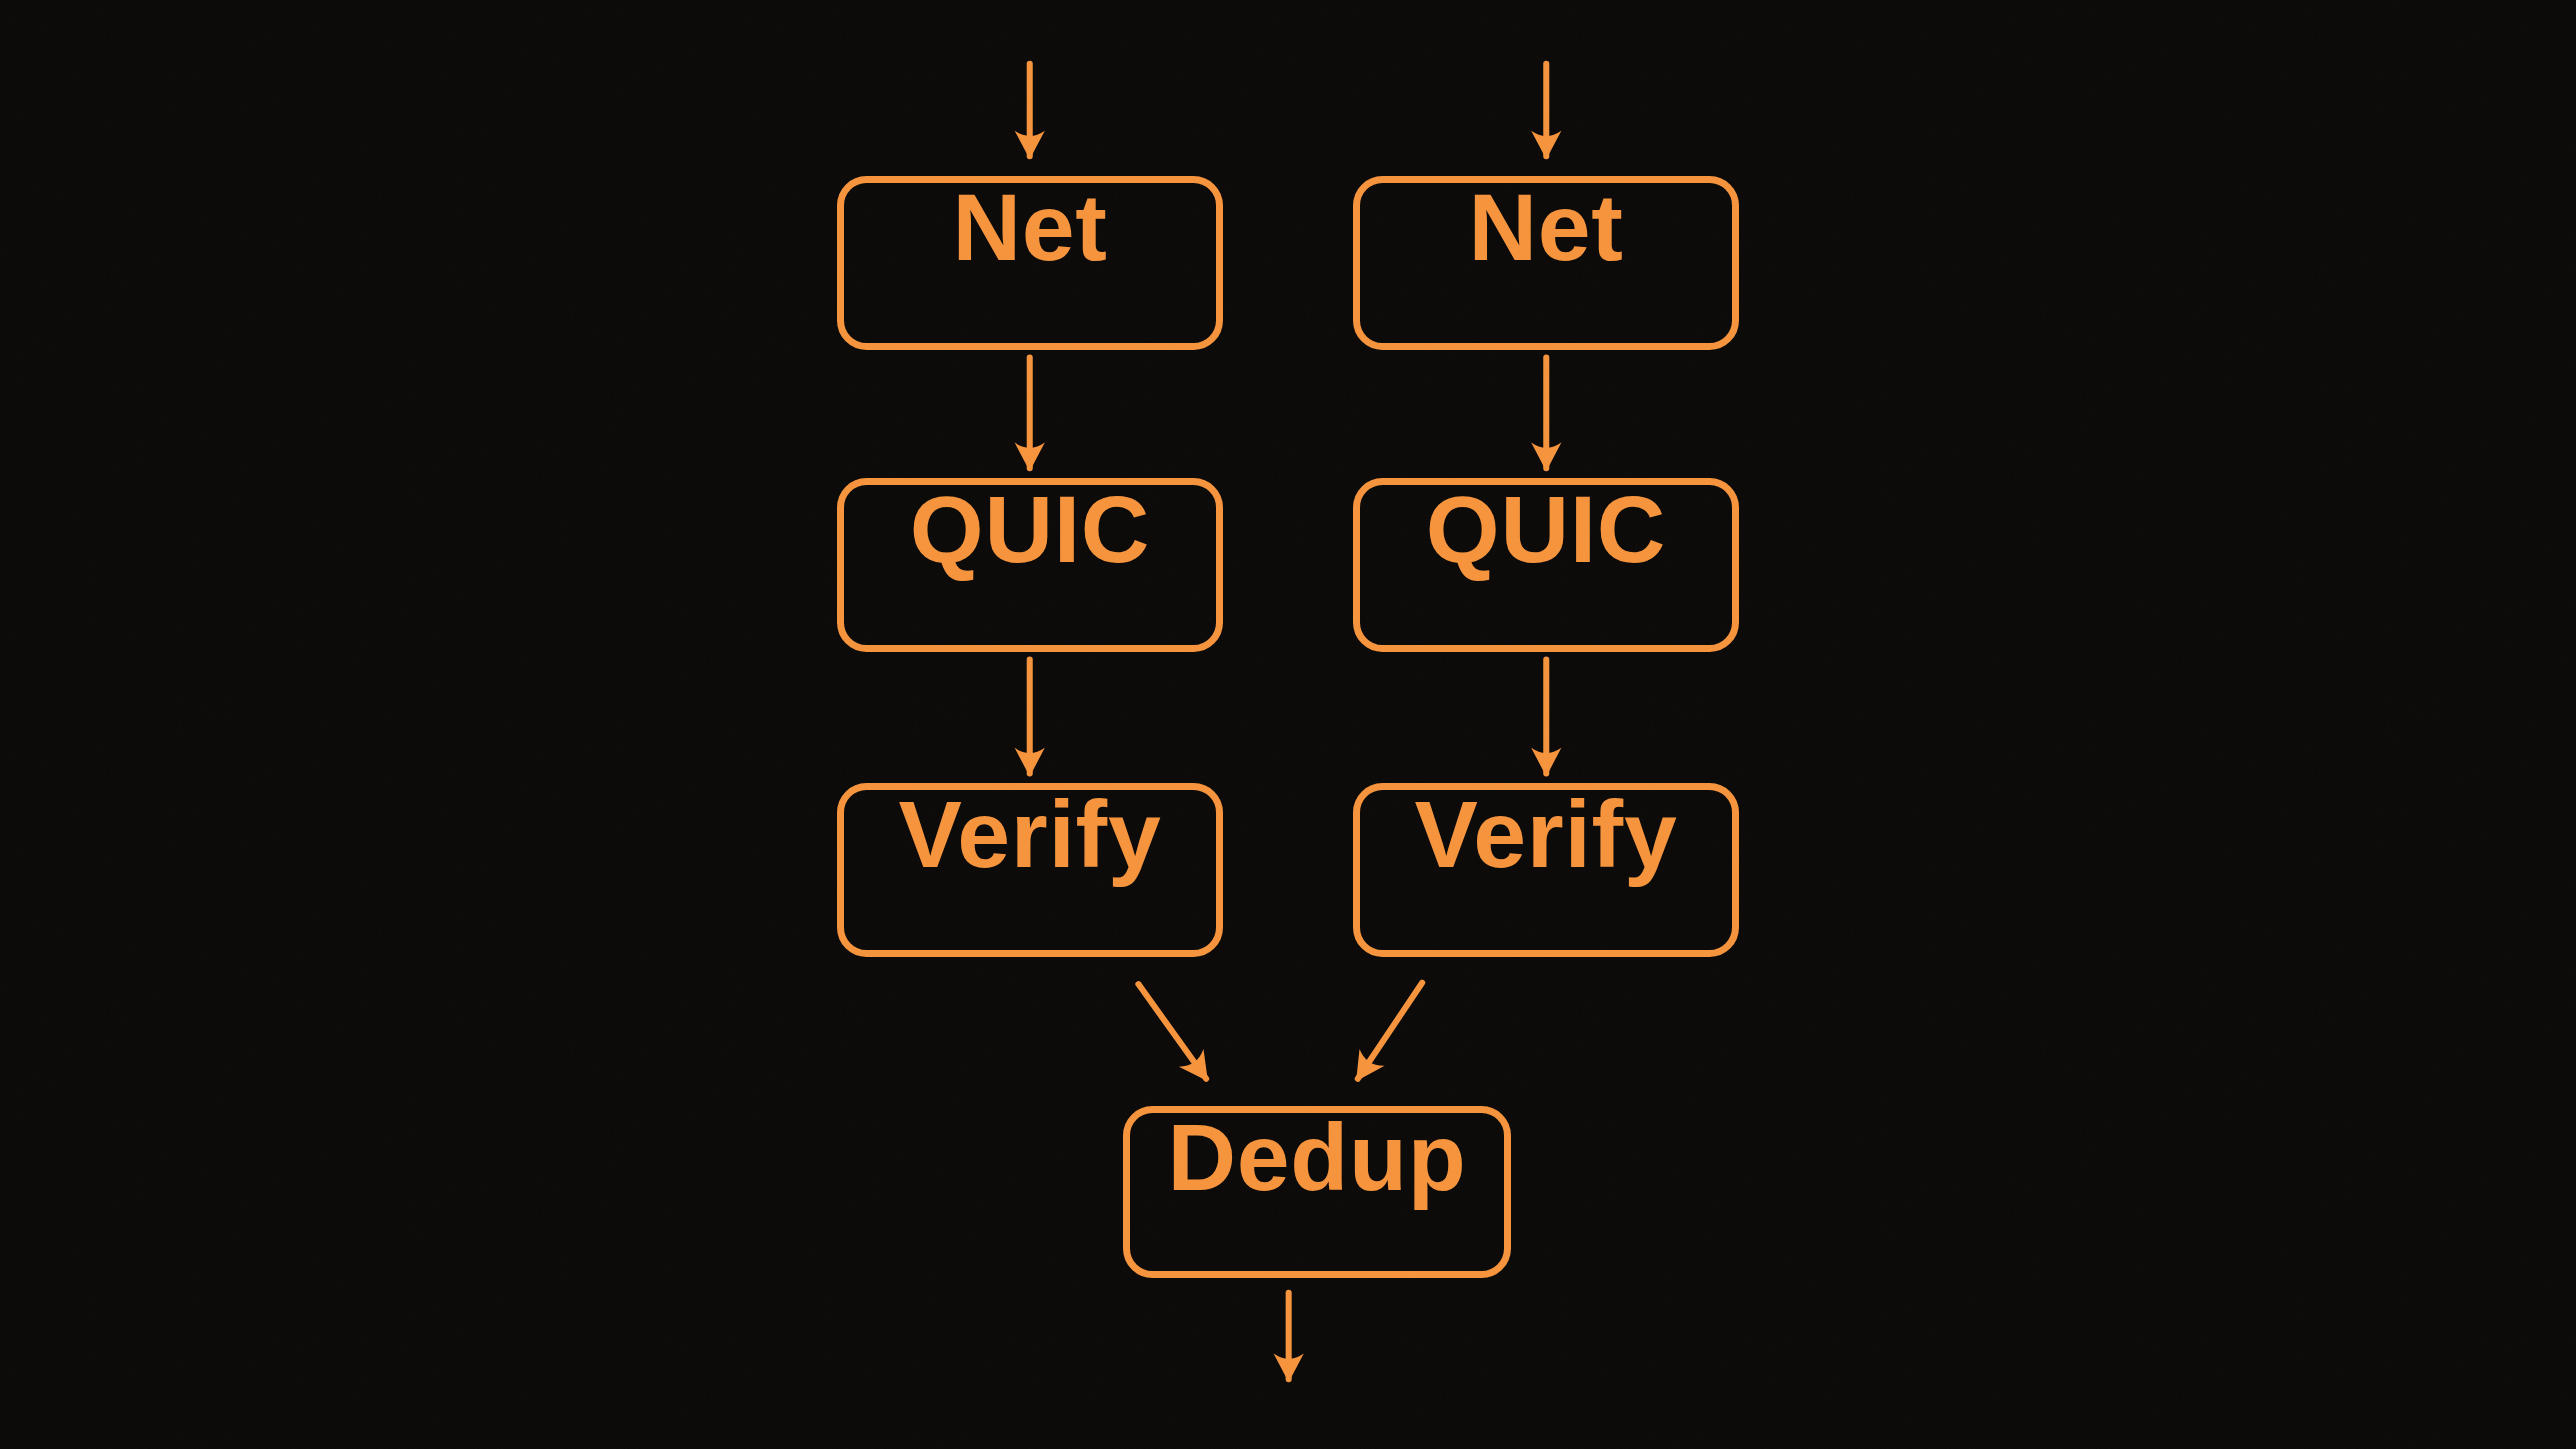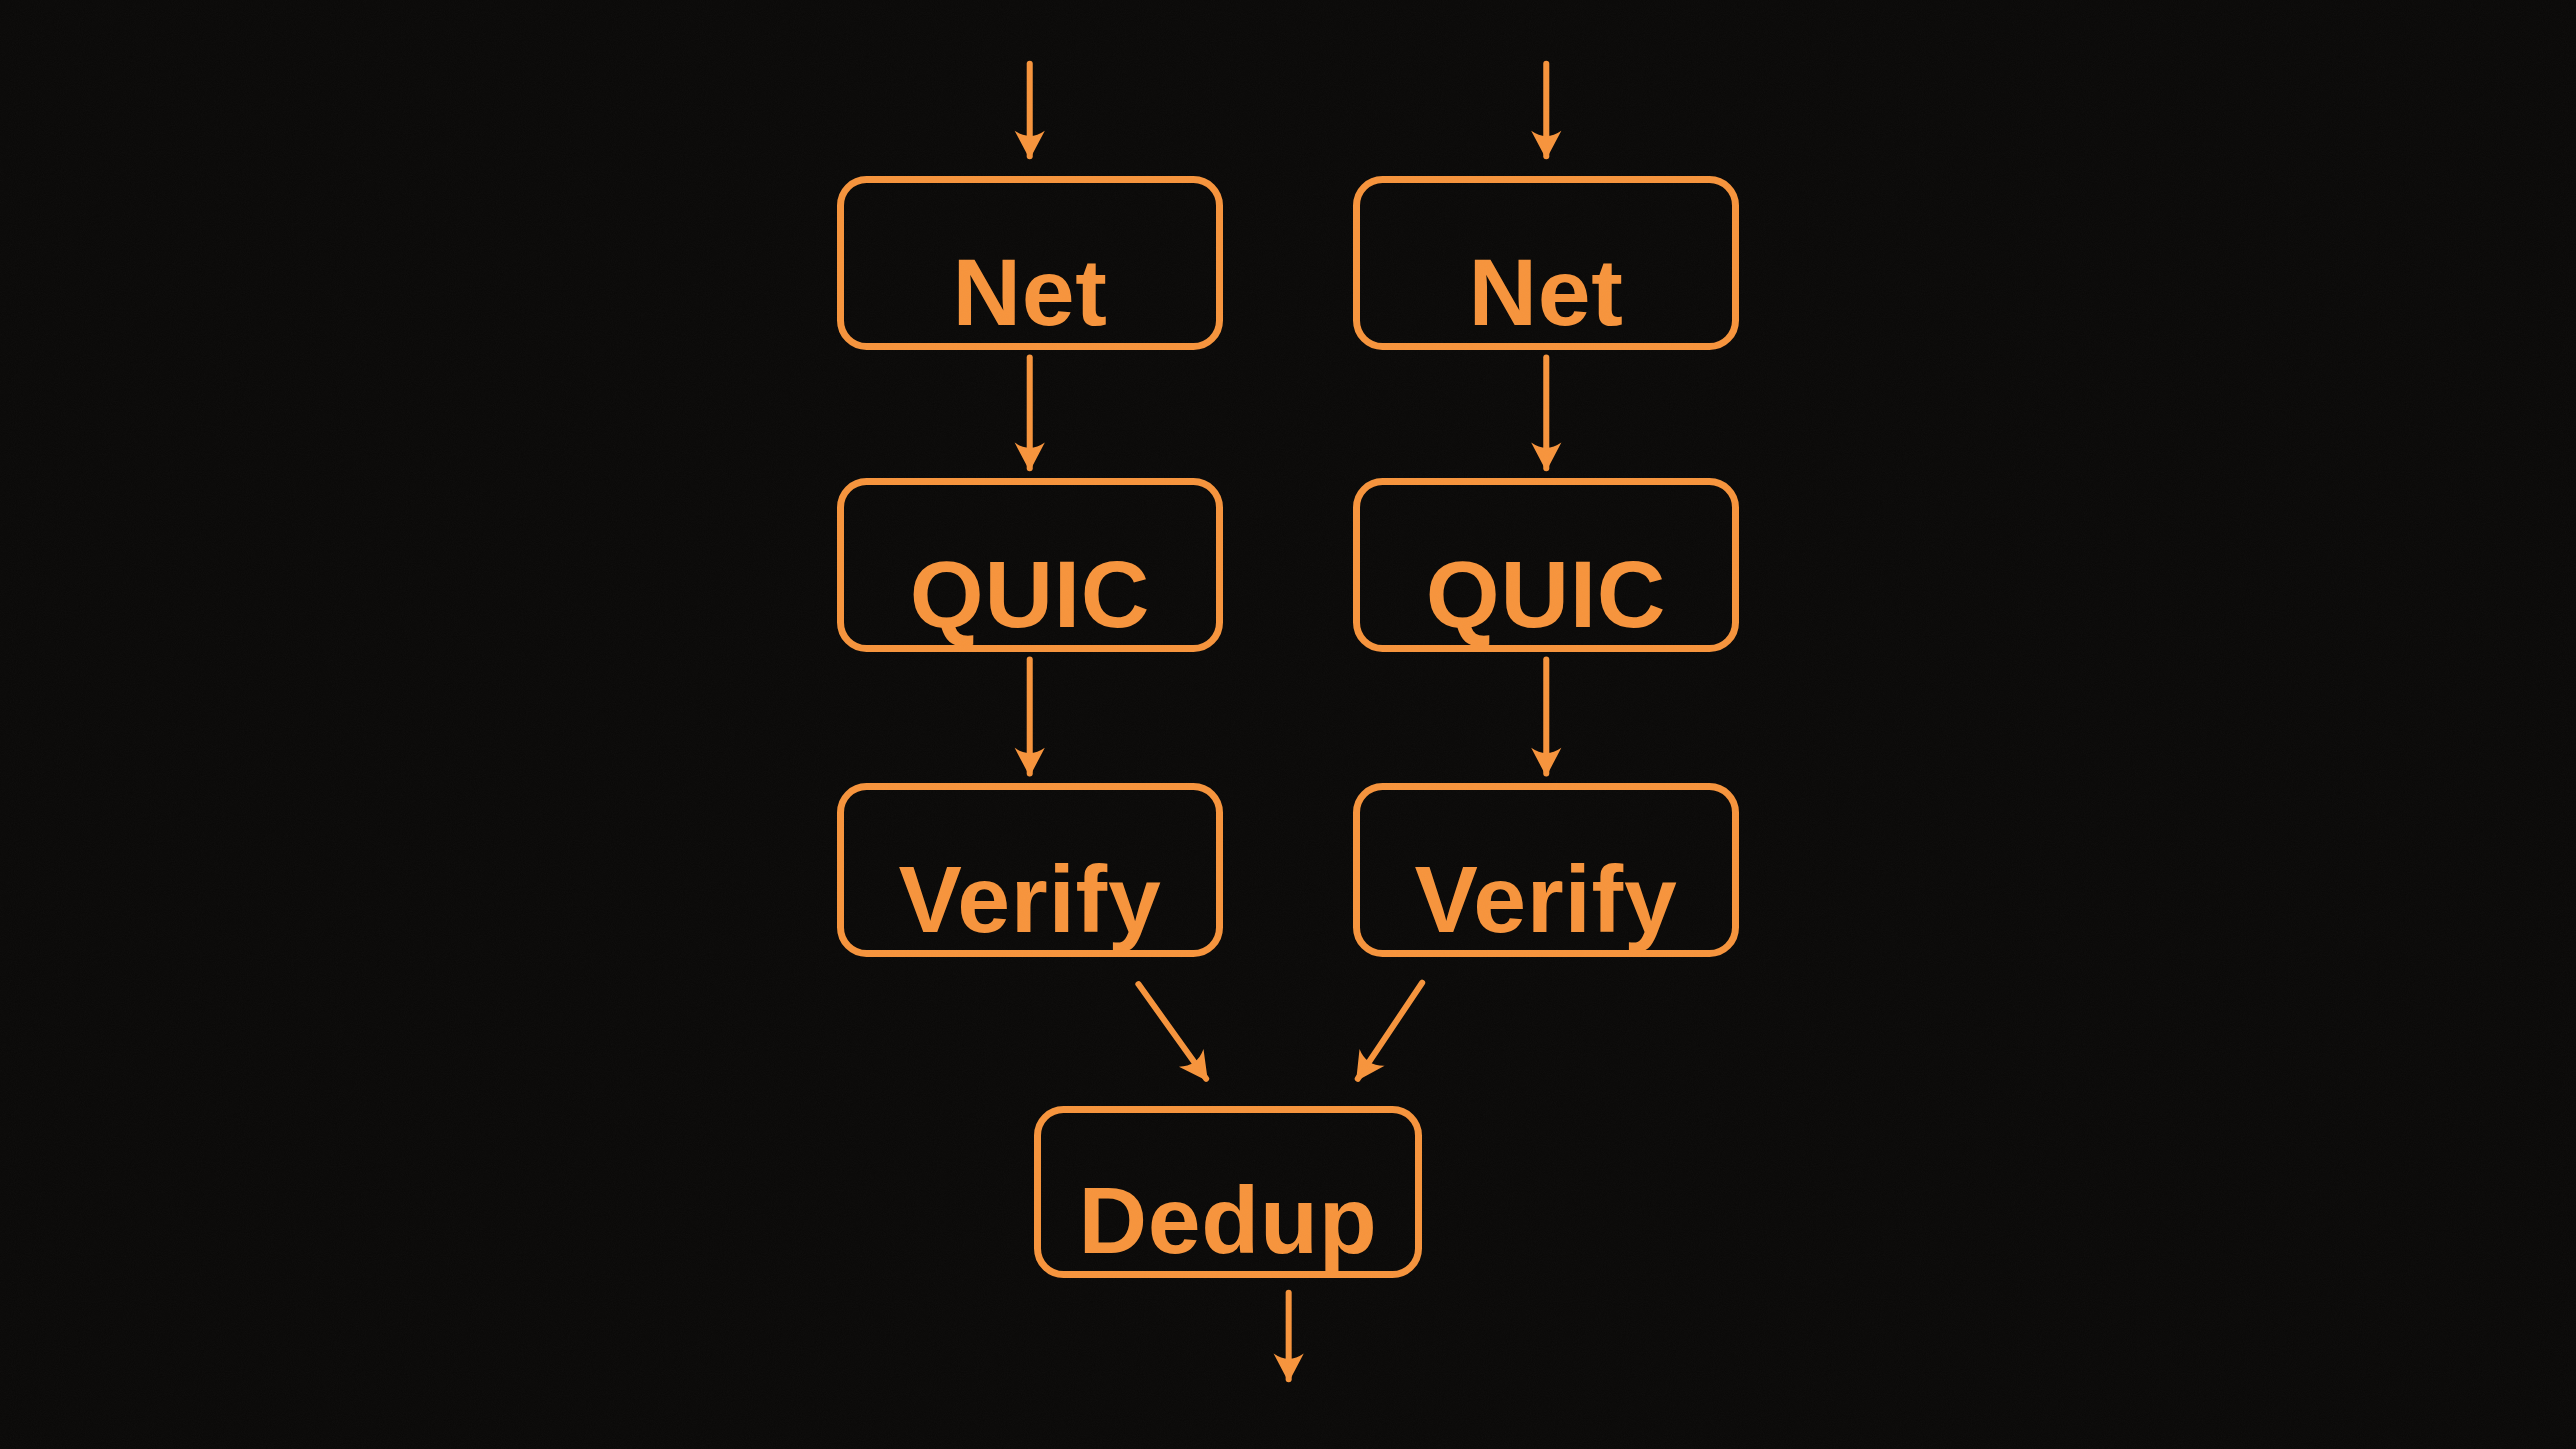--- a/index.html
+++ b/index.html
@@ -35,39 +35,39 @@
     pointer-events: none;
     opacity: 0.5;
   }
   .node {
     position: absolute;
     box-sizing: border-box;
     border: 7.4px solid var(--accent);
     border-radius: 29.5px;
     background: transparent;
     display: flex;
-    align-items: flex-end;
+    align-items: flex-start;
     justify-content: center;
   }
   .node-label {
     color: var(--accent);
     font-size: 95px;
     font-weight: 700;
     letter-spacing: 0.7px;
     line-height: 1;
     transform: translateY(-2.7px);
   }
   
   .n-net-left    { left: 837px; top: 176px;  width: 386px; height: 174px; }
   .n-net-right   { left: 1353px; top: 176px;  width: 386px; height: 174px; }
   .n-quic-left   { left: 837px; top: 478px;  width: 386px; height: 174px; }
   .n-quic-right  { left: 1353px; top: 478px;  width: 386px; height: 174px; }
   .n-verify-left { left: 837px; top: 783px; width: 386px; height: 174px; }
   .n-verify-right{ left: 1353px; top: 783px; width: 386px; height: 174px; }
-  .n-dedup       { left: 1034px; top: 1106px; width: 388px; height: 172px; }
+  .n-dedup       { left: 1123px; top: 1106px; width: 388px; height: 172px; }
 </style>
 </head>
 <body>
 
 <div class="canvas">
 
   <svg class="edges-layer" viewBox="0 0 3840 2160" aria-hidden="true">
     <defs>
       <marker id="barb" viewBox="0 0 24 24" refX="20" refY="12" markerWidth="6" markerHeight="6" orient="auto">
         <path d="M3,2 L22,12 L3,22 Q10,12 3,2 Z" fill="currentColor"></path>

